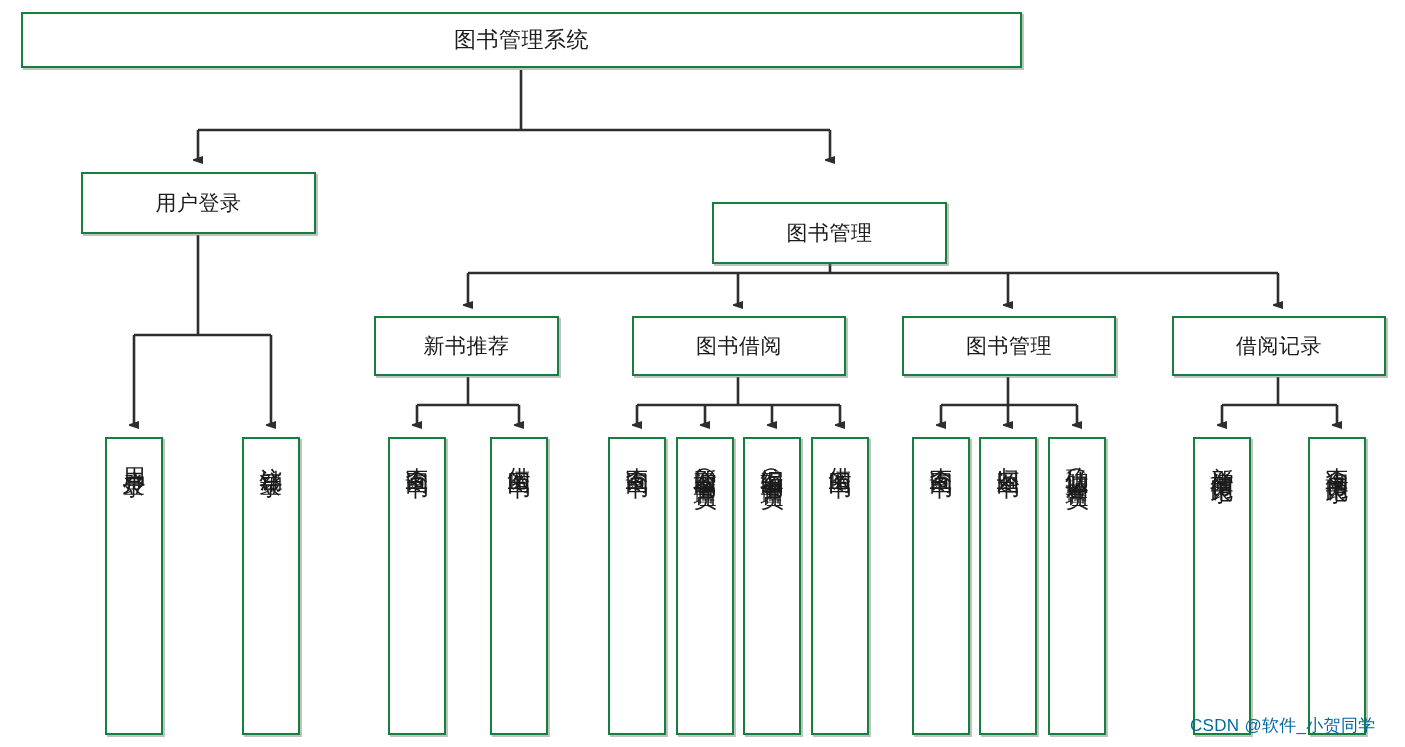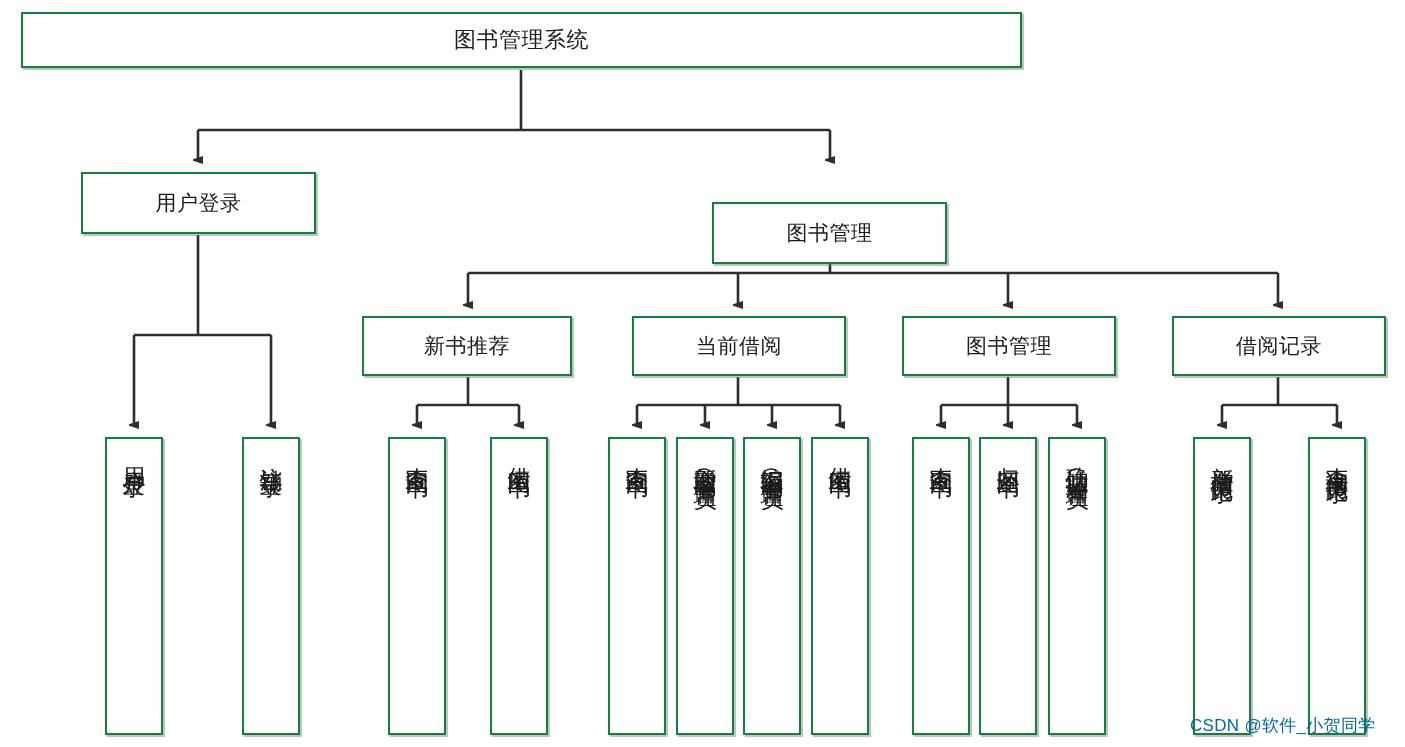--- a/index.html
+++ b/index.html
@@ -144,26 +144,26 @@
   </div>
 
   <div class="node horizontal" style="left:81px; top:172px; width:235px; height:62px;">
     <span class="label">用户登录</span>
   </div>
 
   <div class="node horizontal" style="left:712px; top:172px; width:235px; height:62px;margin-top:30px;">
     <span class="label">图书管理</span>
   </div>
 
-  <div class="node horizontal" style="left:362px; top:316px; width:210px; height:60px;align-items:center;">
+  <div class="node horizontal" style="left:374px; top:316px; width:185px; height:60px;align-items:center;">
     <span class="label">新书推荐</span>
   </div>
 
   <div class="node horizontal" style="left:632px; top:316px; width:214px; height:60px;">
-    <span class="label">当前借阅</span>
+    <span class="label">图书借阅</span>
   </div>
 
   <div class="node horizontal" style="left:902px; top:316px; width:214px; height:60px;">
     <span class="label">图书管理</span>
   </div>
 
   <div class="node horizontal" style="left:1172px; top:316px; width:214px; height:60px;">
     <span class="label">借阅记录</span>
   </div>
 

